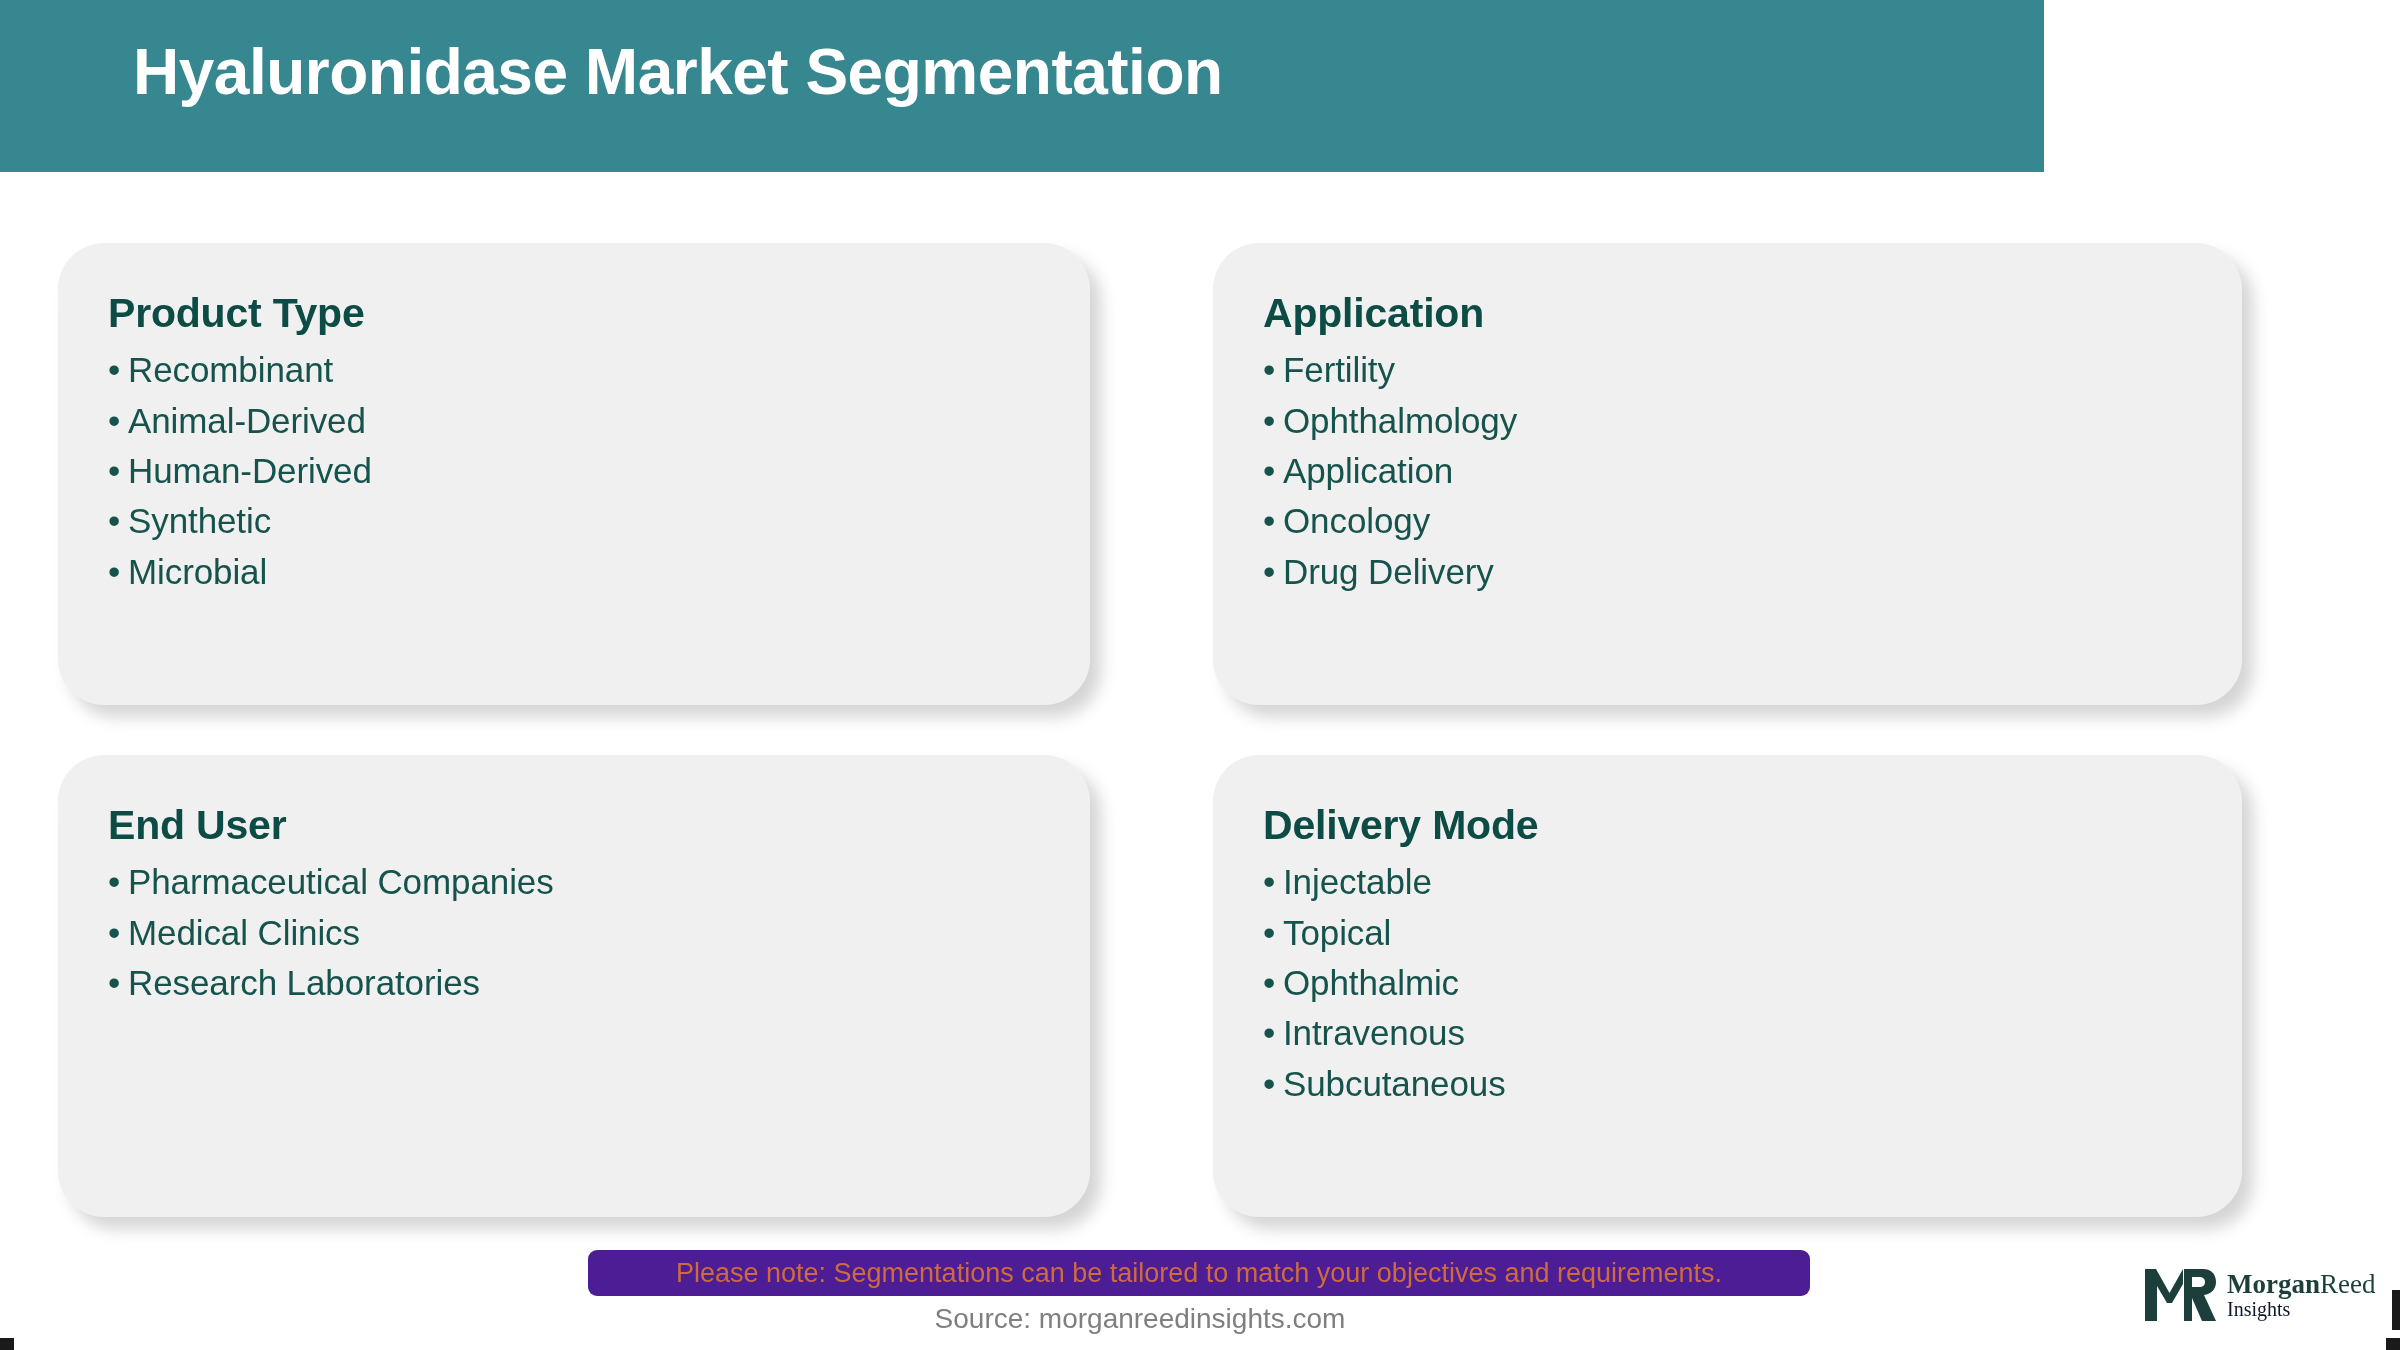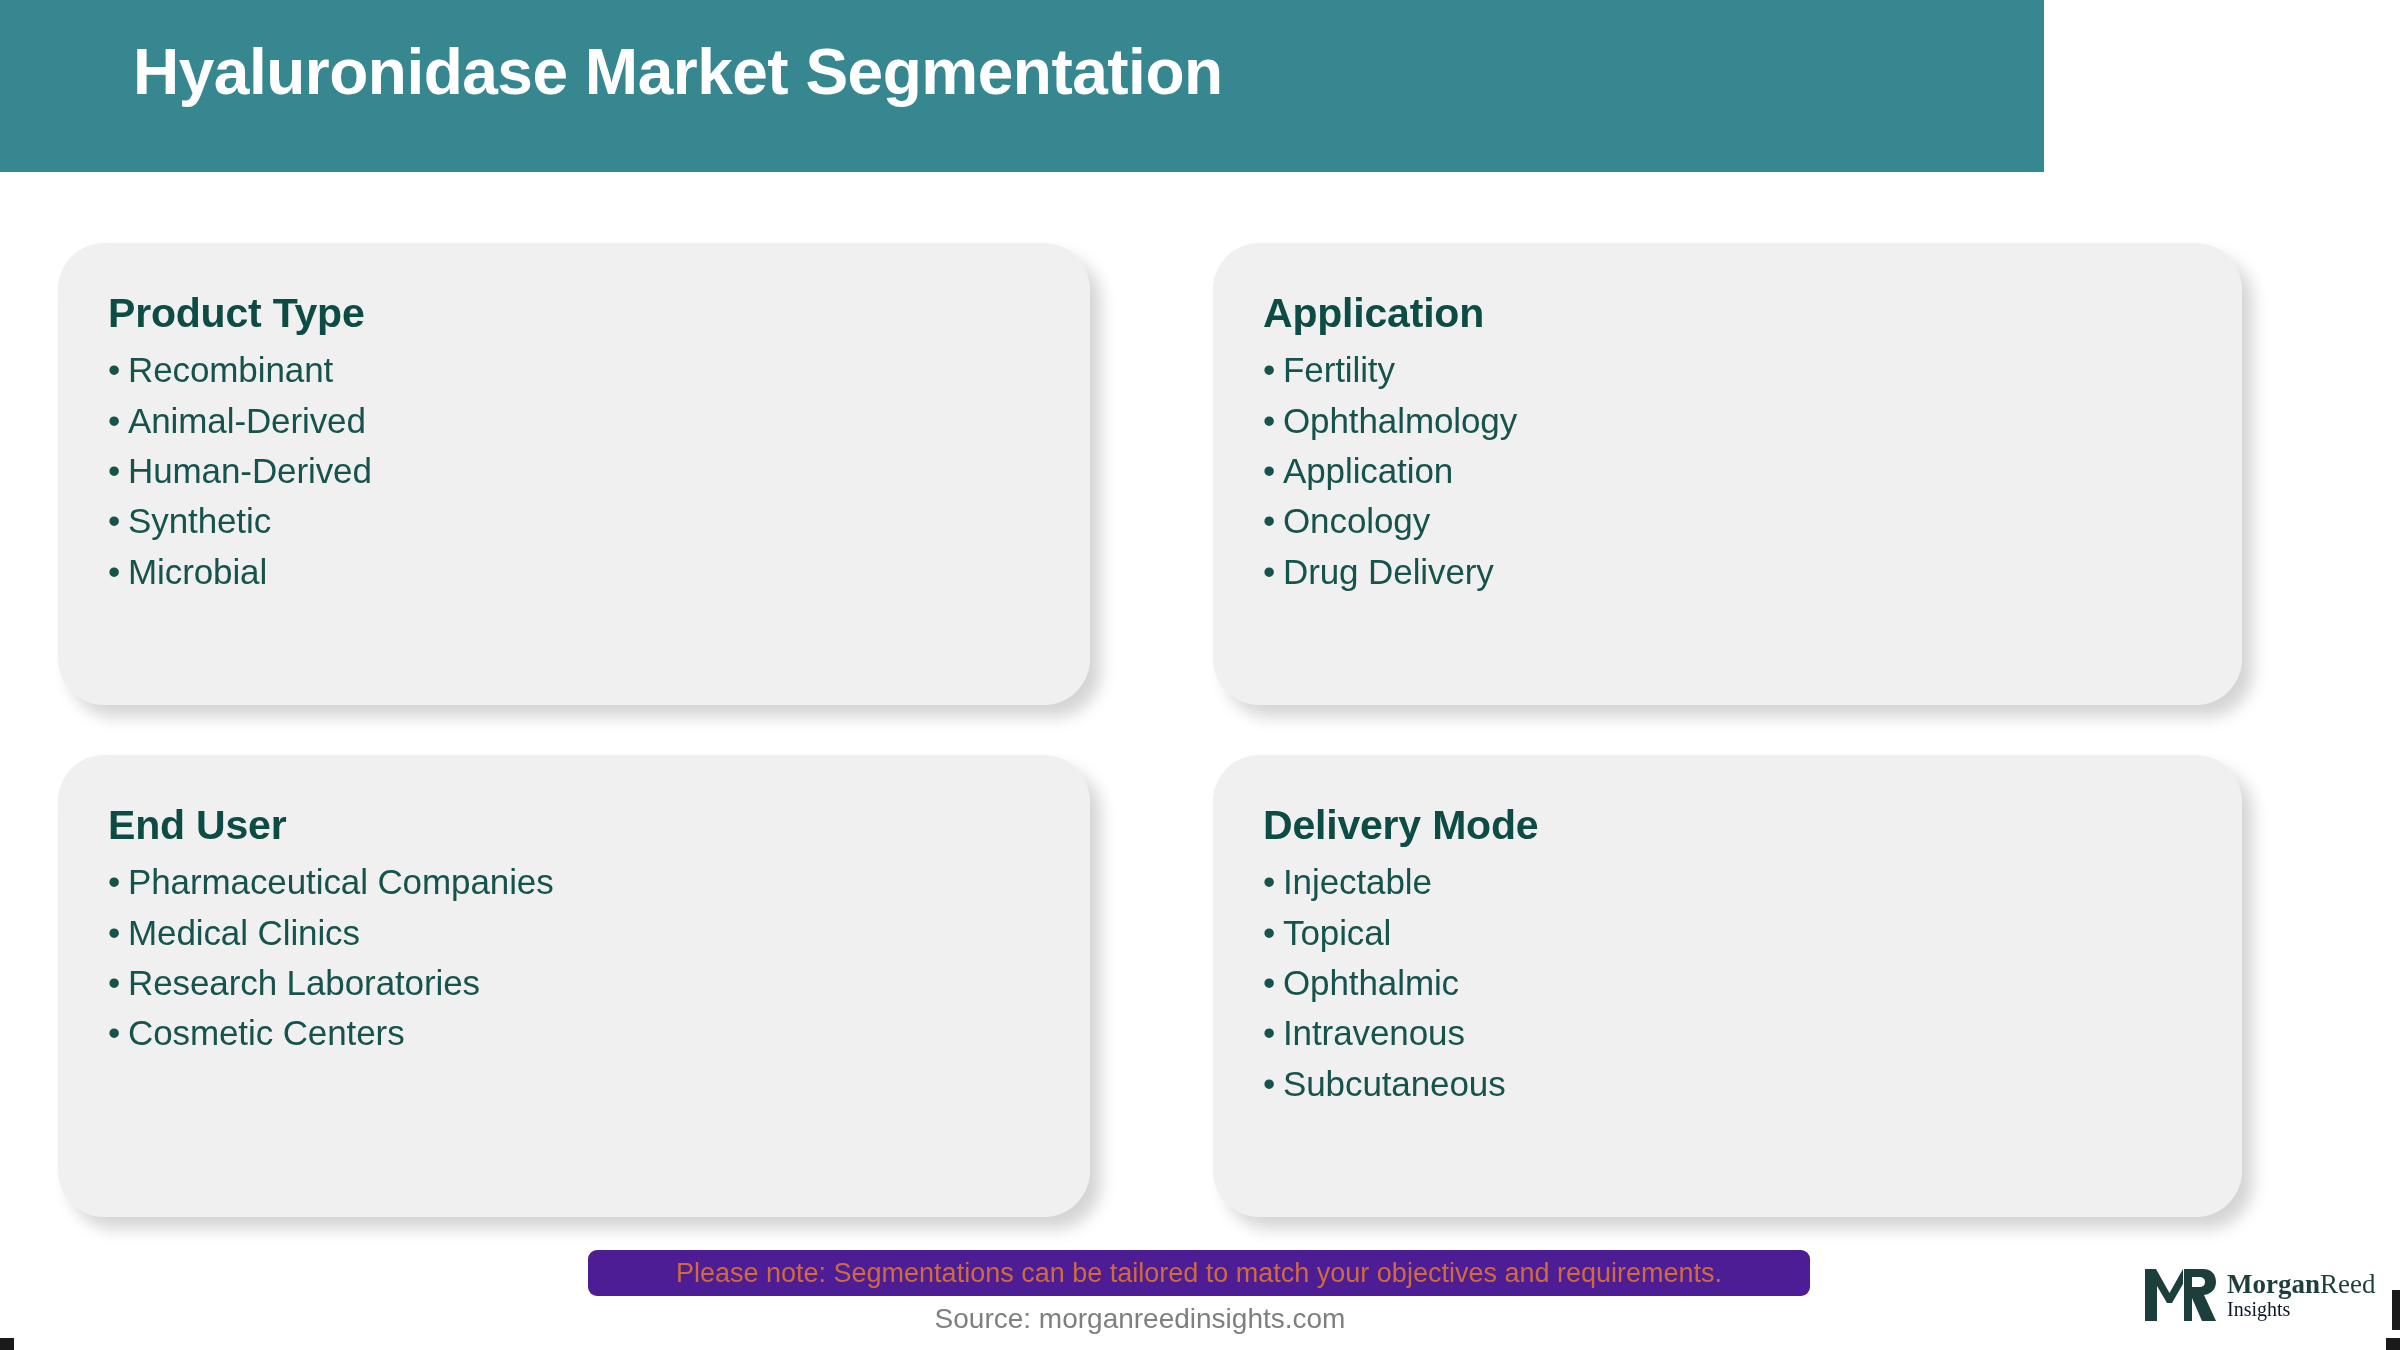--- a/index.html
+++ b/index.html
@@ -186,21 +186,20 @@
       <li><span class="bullet-dot">•</span><span>Drug Delivery</span></li>
     </ul>
   </div>
 
   <div class="seg-card col-left row-bottom">
     <div class="card-heading">End User</div>
     <ul class="card-list">
       <li><span class="bullet-dot">•</span><span>Pharmaceutical Companies</span></li>
       <li><span class="bullet-dot">•</span><span>Medical Clinics</span></li>
       <li><span class="bullet-dot">•</span><span>Research Laboratories</span></li>
-      <li><span class="bullet-dot">•</span><span>Cosmetic Centers</span></li>
     </ul>
   </div>
 
   <div class="seg-card col-right row-bottom">
     <div class="card-heading">Delivery Mode</div>
     <ul class="card-list">
       <li><span class="bullet-dot">•</span><span>Injectable</span></li>
       <li><span class="bullet-dot">•</span><span>Topical</span></li>
       <li><span class="bullet-dot">•</span><span>Ophthalmic</span></li>
       <li><span class="bullet-dot">•</span><span>Intravenous</span></li>

